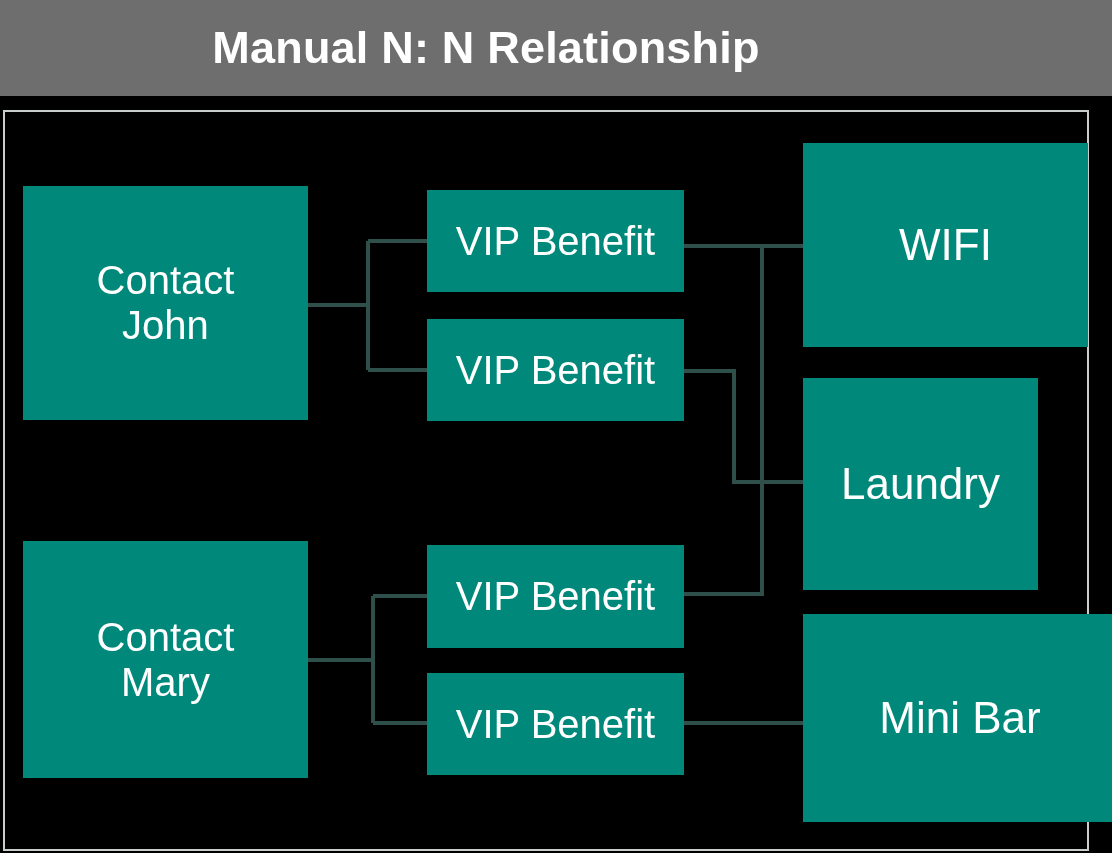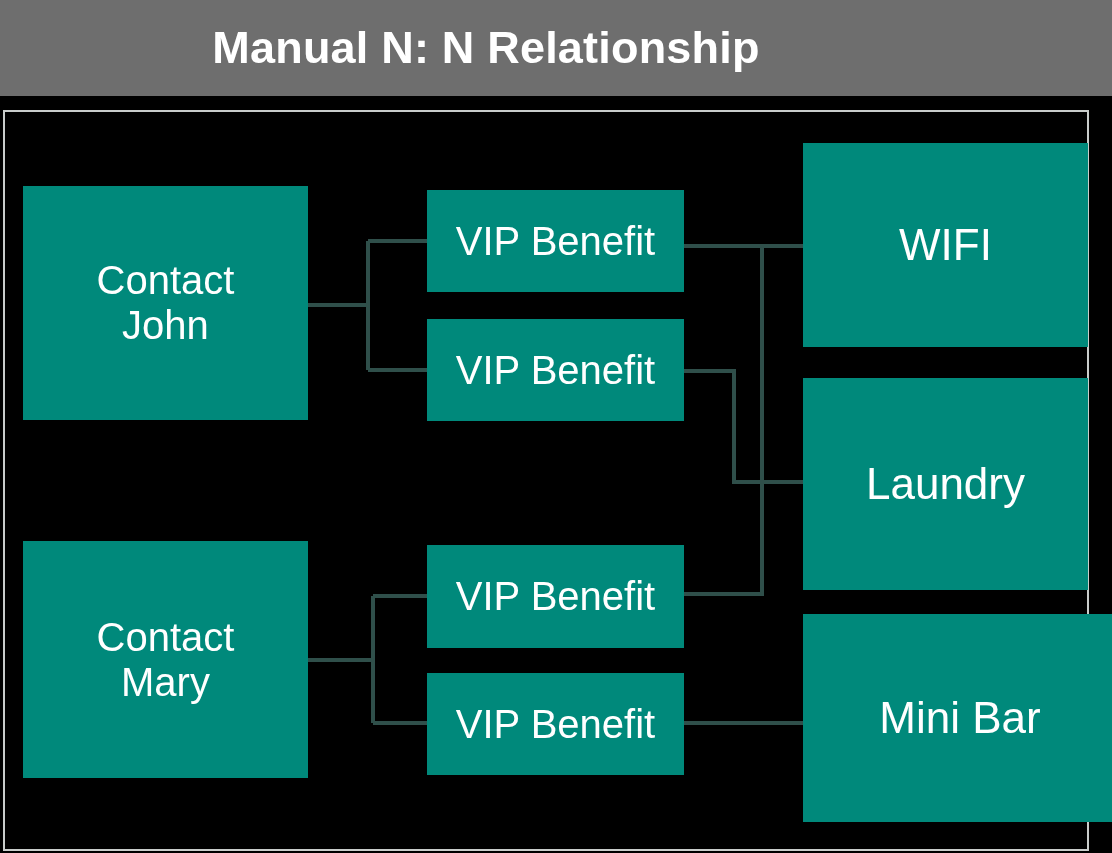--- a/index.html
+++ b/index.html
@@ -127,17 +127,17 @@
   <div class="node benefit" style="left:427px; top:190px; width:257px; height:102px;">VIP Benefit</div>
 
   <div class="node benefit" style="left:427px; top:319px; width:257px; height:102px;">VIP Benefit</div>
 
   <div class="node benefit" style="left:427px; top:545px; width:257px; height:103px;">VIP Benefit</div>
 
   <div class="node benefit" style="left:427px; top:673px; width:257px; height:102px;">VIP Benefit</div>
 
   <div class="node service" style="left:803px; top:143px; width:285px; height:204px;">WIFI</div>
 
-  <div class="node service" style="left:803px; top:378px; width:285px; height:212px;">Laundry</div>
+  <div class="node service" style="left:803px; top:378px; width:235px; height:212px;">Laundry</div>
 
   <div class="node service" style="left:803px; top:614px; width:314px; height:208px;">Mini Bar</div>
 
 </div>
 
 </body></html>

